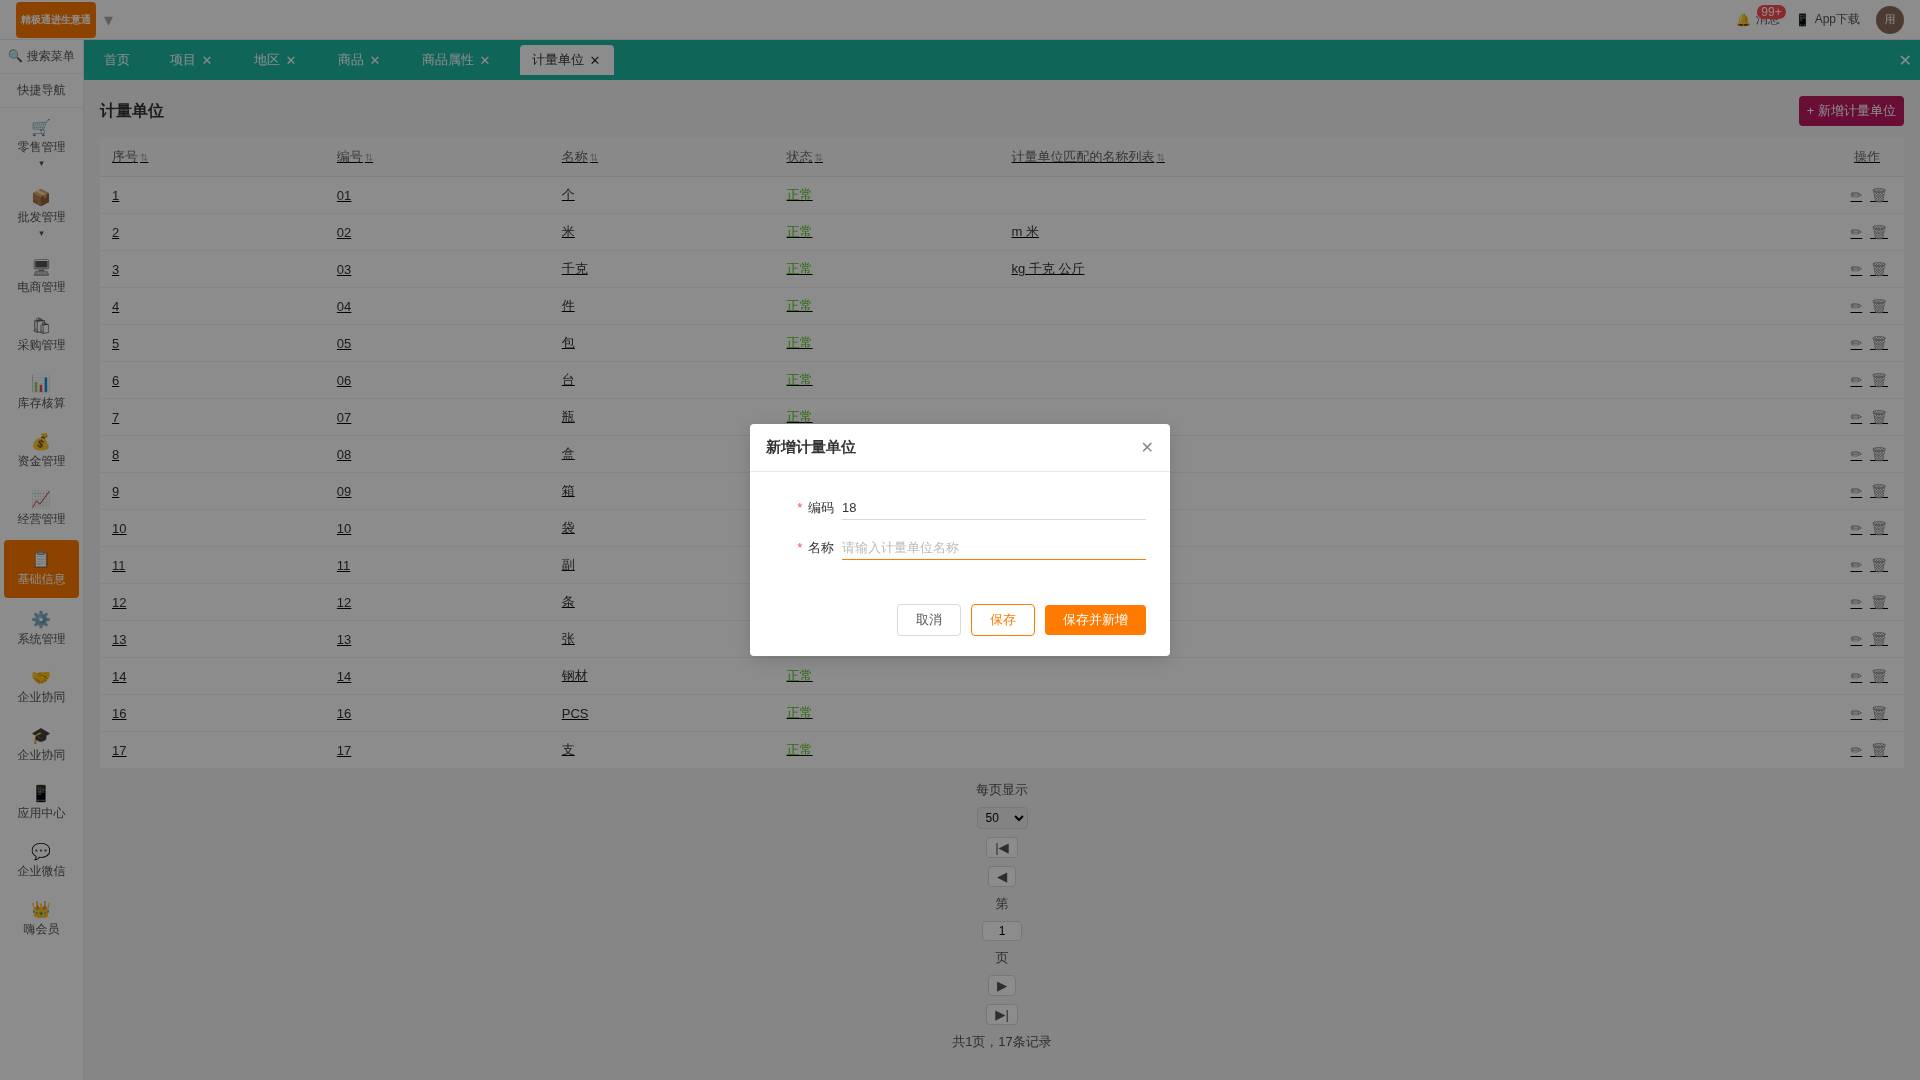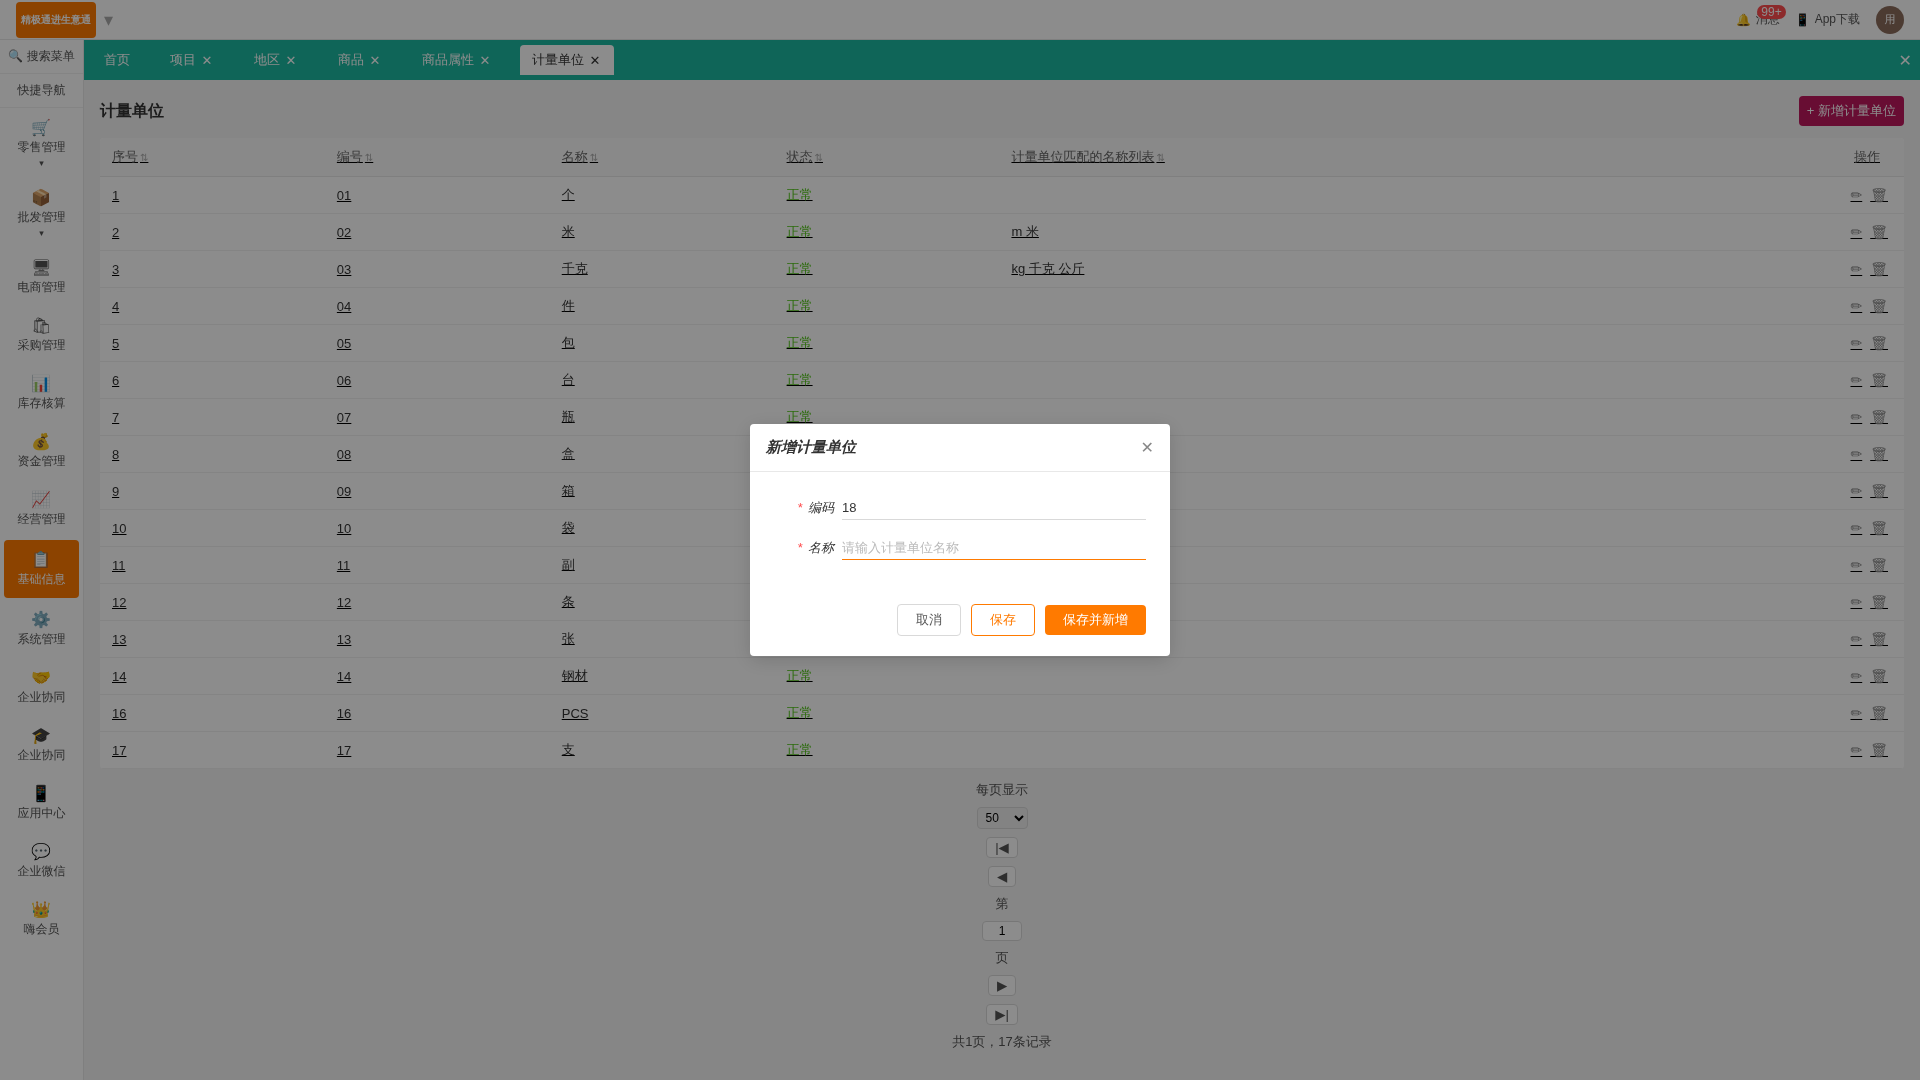--- a/index.html
+++ b/index.html
@@ -61,25 +61,25 @@
 
     
     .quick-nav { padding: 8px 4px; text-align: center; font-size: 12px; color: #555; cursor: pointer; border-bottom: 1px solid #f0f0f0; }
 
     
     .overlay { position: fixed; top: 0; left: 0; width: 100%; height: 100%; background: rgba(0,0,0,0.45); z-index: 100; display: flex; align-items: center; justify-content: center; }
 
     
     .modal { background: #fff; border-radius: 4px; width: 420px; box-shadow: 0 4px 20px rgba(0,0,0,0.15); overflow: hidden; }
     .modal-header { padding: 14px 16px; border-bottom: 1px solid #e8e8e8; display: flex; align-items: center; justify-content: space-between; }
-    .modal-title { font-size: 15px; font-weight: bold; color: #333; font-style: italic; }
+    .modal-title { font-size: 15px; font-weight: bold; color: #333; }
     .modal-close { cursor: pointer; color: #888; font-size: 16px; }
     .modal-body { padding: 24px 24px 16px 24px; }
     .form-row { display: flex; align-items: center; margin-bottom: 16px; }
-    .form-label { width: 60px; text-align: right; font-size: 13px; color: #333; margin-right: 8px; flex-shrink: 0; font-style: italic; }
+    .form-label { width: 60px; text-align: right; font-size: 13px; color: #333; margin-right: 8px; flex-shrink: 0; }
     .required-star { color: #ff4d4f; margin-right: 2px; }
     .form-input { flex: 1; border: none; border-bottom: 1px solid #d9d9d9; padding: 4px 0; font-size: 13px; color: #333; outline: none; }
     .form-input.highlight { border-bottom-color: #ff7a00; }
     .form-input::placeholder { color: #bbb; }
     .modal-footer { padding: 12px 24px 20px 24px; display: flex; align-items: center; justify-content: flex-end; gap: 10px; }
     .btn-cancel { border: 1px solid #d9d9d9; background: #fff; border-radius: 4px; padding: 6px 18px; font-size: 13px; cursor: pointer; color: #555; }
     .btn-save { border: 1px solid #ff7a00; background: #fff; border-radius: 4px; padding: 6px 18px; font-size: 13px; cursor: pointer; color: #ff7a00; }
     .btn-save-new { border: none; background: #ff7a00; border-radius: 4px; padding: 6px 18px; font-size: 13px; cursor: pointer; color: #fff; }
 
     .sort-arrow { font-size: 10px; color: #aaa; margin-left: 2px; }

